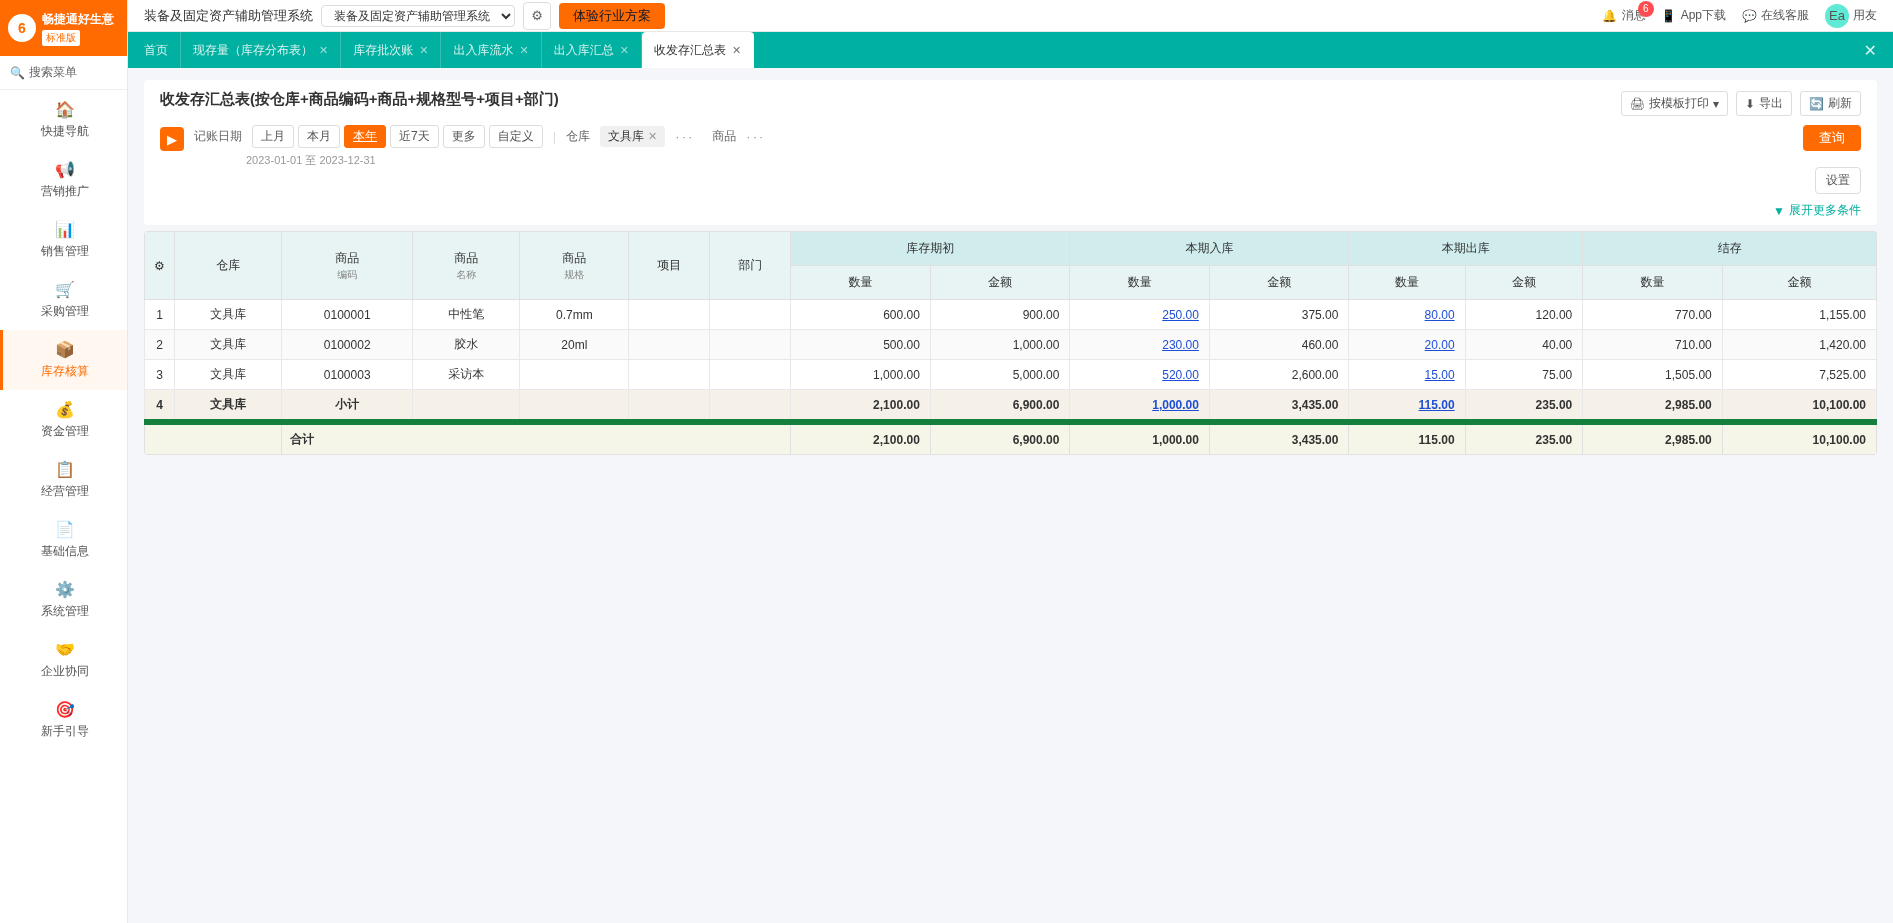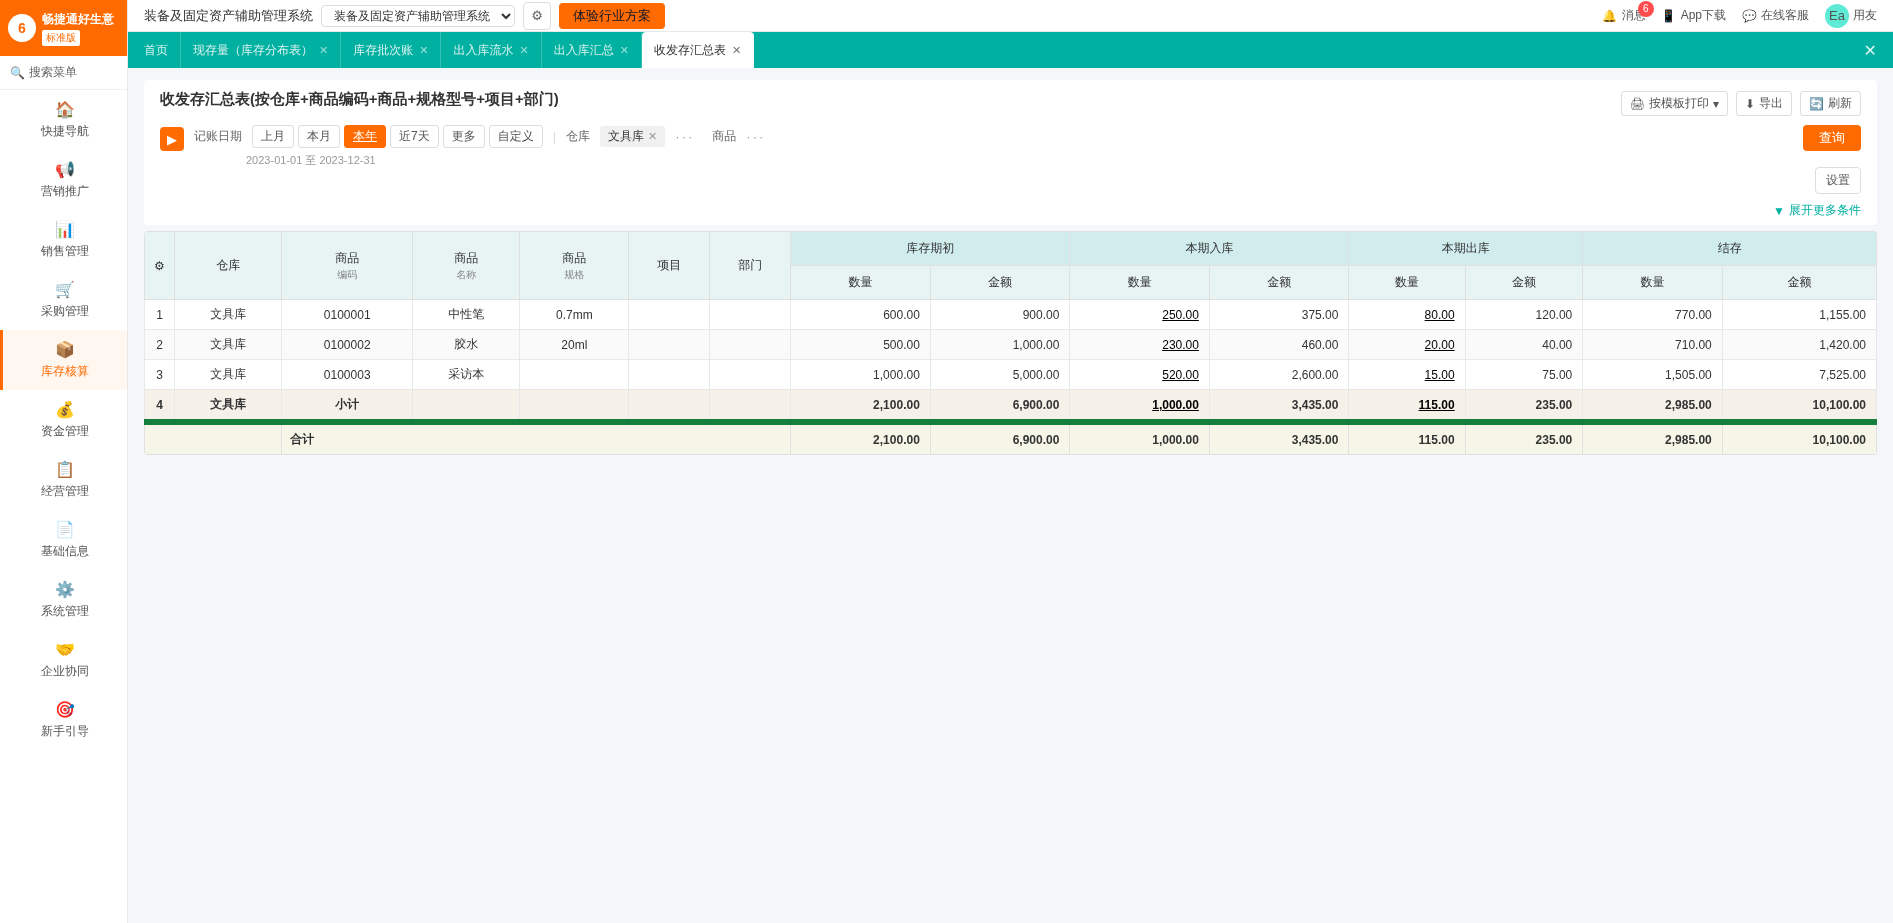--- a/index.html
+++ b/index.html
@@ -57,21 +57,21 @@
     .toolbar-btn { display: flex; align-items: center; gap: 4px; color: #555; font-size: 12px; cursor: pointer; padding: 3px 8px; border: 1px solid #ddd; border-radius: 3px; background: #fff; }
 
     
     .table-container { background: #fff; border-radius: 4px; overflow: hidden; }
     table { width: 100%; border-collapse: collapse; font-size: 12px; }
     thead tr { background: #e8f4f4; }
     th { padding: 8px 6px; text-align: center; font-weight: 500; color: #333; border: 1px solid #e0e0e0; white-space: nowrap; font-size: 12px; }
     td { padding: 6px 6px; text-align: center; border: 1px solid #e8e8e8; color: #333; white-space: nowrap; }
     tr:nth-child(even) td { background: #fafafa; }
     tr.subtotal td { background: #f5f0e8; font-weight: bold; }
-    .link-value { color: #000000; text-decoration: underline; cursor: pointer; }
+    .link-value { color: #1d4ed8; text-decoration: underline; cursor: pointer; }
     .th-group { background: #d0ecec; }
     .num-cell { text-align: right; padding-right: 10px; }
 
     
     .table-footer { background: #f5f5e8; border-top: 6px solid #15803d; }
     .table-footer td { font-weight: bold; border: 1px solid #e0e0e0; }
   </style>
 </head>
 <body>
 

